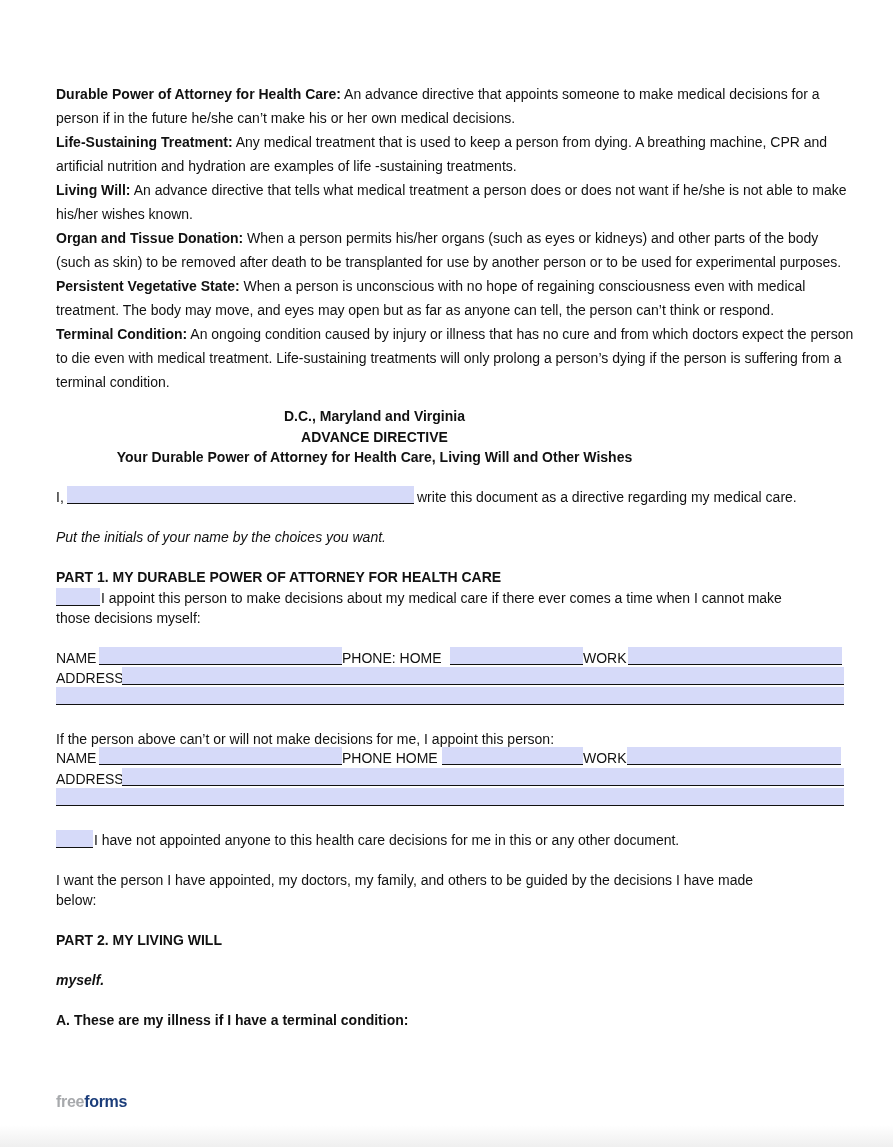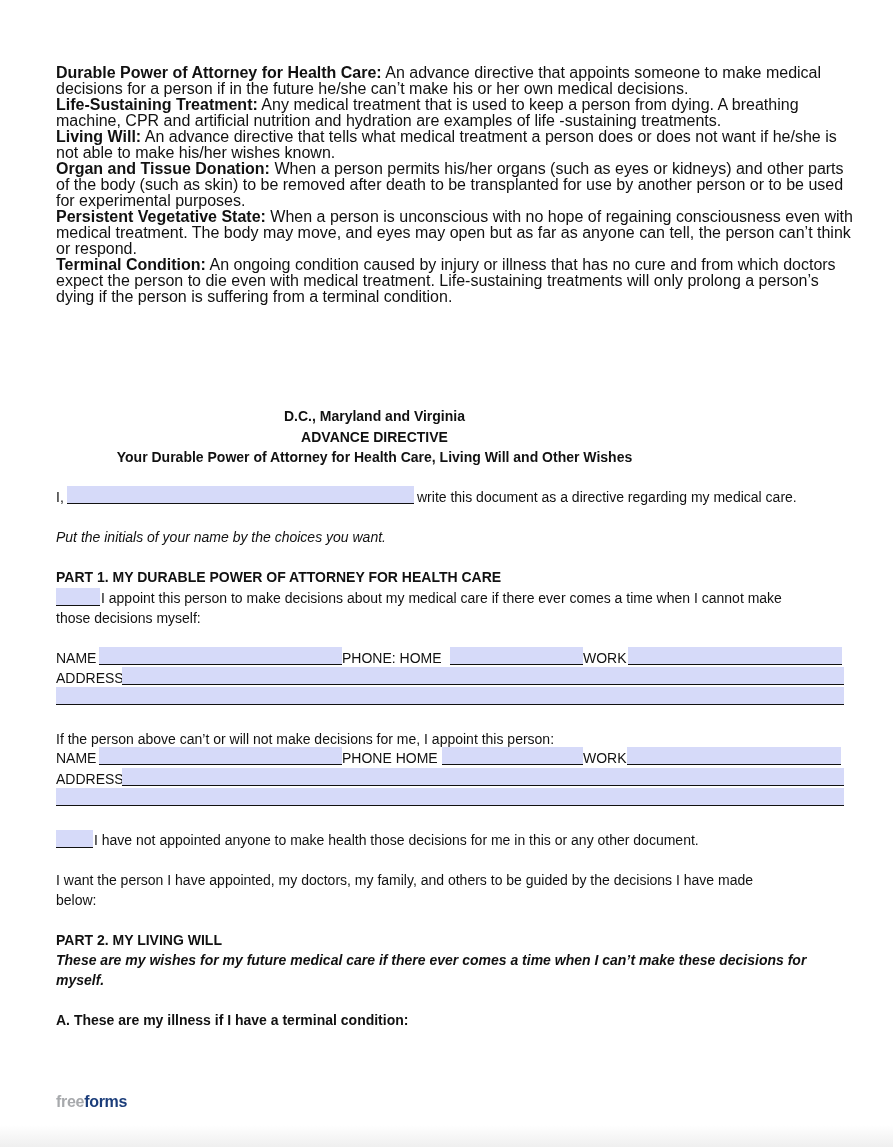--- a/index.html
+++ b/index.html
@@ -1,21 +1,21 @@
 <!DOCTYPE html>
 <html><head>
 <meta charset="utf-8">
 <style>
   html, body { margin:0; padding:0; }
   body { width:893px; height:1147px; background:#ffffff; position:relative; overflow:hidden;
          font-family:"Liberation Sans", sans-serif; color:#111; }
   .page { position:absolute; left:0; top:0; width:893px; height:1147px; }
   .bottom-shade { position:absolute; left:0; right:0; bottom:0; height:22px;
          background:linear-gradient(#ffffff, #efefef); }
-  .defs { position:absolute; left:56px; top:65px; width:800px; font-size:16px; line-height:16px; }
+  .defs { position:absolute; left:56px; top:82px; width:800px; font-size:14px; line-height:24px; }
   .defs p { margin:0; }
   .defs b { font-weight:bold; }
   .center { position:absolute; left:0; width:749px; text-align:center; font-size:14px; font-weight:bold; }
   .line { position:absolute; font-size:14px; white-space:nowrap; }
   .italic { font-style:italic; }
   .bold { font-weight:bold; }
   .field { position:absolute; background:#d6daf9; border-bottom:1px solid #111; height:18px; box-sizing:border-box; }
   .field.init { border-bottom:1px solid #111; }
   .field input { border:0; background:transparent; width:100%; height:100%; padding:0 2px; font-size:13px;
          font-family:"Liberation Sans", sans-serif; outline:none; box-sizing:border-box; }
@@ -92,27 +92,26 @@
   <div class="field" style="left:122px; top:768px; width:722px;">
     <input type="text" value="" style="">
   </div>
   <div class="field" style="left:56px; top:788px; width:788px;">
     <input type="text" value="" style="">
   </div>
 
   <div class="field init" style="left:56px; top:830px; width:37px;">
     <input type="text" style="">
   </div>
-  <div class="line" style="left:94px; top:832px;">I have not appointed anyone to make health those decisions for me in this or any other document.</div>
+  <div class="line" style="left:94px; top:832px;">I have not appointed anyone to this health care decisions for me in this or any other document.</div>
 
   <div class="line" style="left:56px; top:872px;">I want the person I have appointed, my doctors, my family, and others to be guided by the decisions I have made</div>
   <div class="line" style="left:56px; top:892px;text-align:center;">below:</div>
 
   <div class="line bold" style="left:56px; top:932px;">PART 2. MY LIVING WILL</div>
-  <div class="line bold italic" style="left:56px; top:952px;">These are my wishes for my future medical care if there ever comes a time when I can’t make these decisions for</div>
   <div class="line bold italic" style="left:56px; top:972px;">myself.</div>
   <div class="line bold" style="left:56px; top:1012px;">A. These are my illness if I have a terminal condition:</div>
 
   <div class="logo">
     <span class="free">free</span><span class="forms">forms</span>
   </div>
 
   <div class="bottom-shade"></div>
 </div>
 

